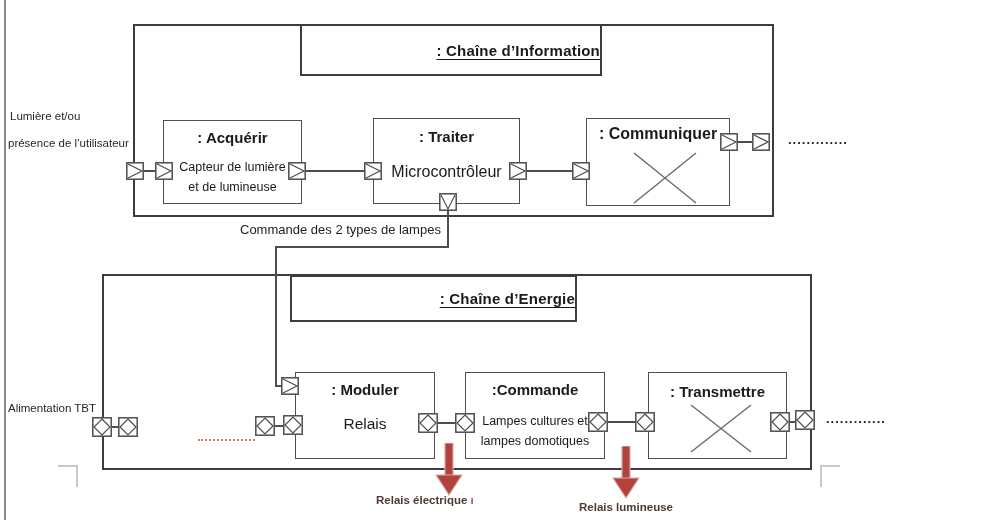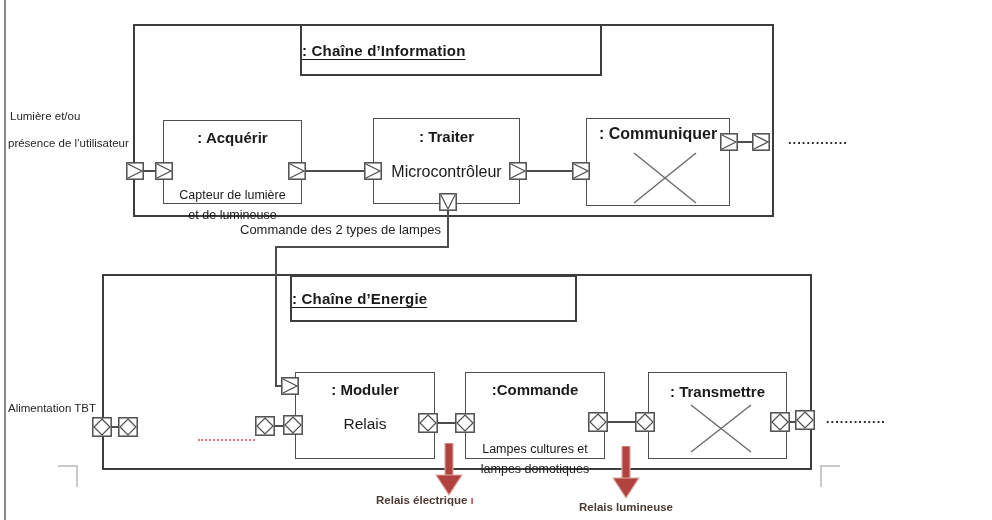--- a/index.html
+++ b/index.html
@@ -6,29 +6,29 @@
   #stage{position:relative;width:992px;height:520px;background:#fff;overflow:hidden;
          font-family:"Liberation Sans","DejaVu Sans",sans-serif;color:#1a1a1a;}
   .abs{position:absolute;}
   
   #page-edge{left:4px;top:0;width:2px;height:520px;background:#8a8a8a;}
   
   .chainbox{border:2px solid #3d3d3d;background:transparent;}
   #info-box{left:133px;top:24px;width:637px;height:189px;}
   #energy-box{left:102px;top:274px;width:706px;height:192px;}
   
-  .titlebox{border:2px solid #3d3d3d;background:#fff;display:flex;align-items:center;justify-content:flex-start;z-index:3;}
+  .titlebox{border:2px solid #3d3d3d;background:#fff;display:flex;align-items:center;justify-content:flex-end;z-index:3;}
   #info-title{left:300px;top:24px;width:298px;height:48px;}
   #energy-title{left:290px;top:275px;width:283px;height:43px;}
   .chain-title{font-size:15px;font-weight:bold;text-decoration:underline;text-underline-offset:3px;letter-spacing:.2px;}
   
   .block{border:1.6px solid #4f4f4f;background:#fff;z-index:2;text-decoration:underline;}
   .block span{position:absolute;left:0;right:0;text-align:center;}
   .btitle{font-weight:bold;font-size:15px;}
-  .bbody{font-size:12.5px;margin-top:28px;}
+  .bbody{font-size:12.5px;}
   .bbig{font-size:16px;}
   #b-acq{left:163px;top:120px;width:137px;height:82px;}
   #b-tra{left:373px;top:118px;width:145px;height:84px;}
   #b-com{left:586px;top:118px;width:142px;height:86px;}
   #b-ali{left:130px;top:370px;width:138px;height:87px;}
   #b-mod{left:295px;top:372px;width:138px;height:85px;}
   #b-con{left:465px;top:372px;width:138px;height:85px;}
   #b-trn{left:648px;top:372px;width:137px;height:85px;}
   
   .ln{position:absolute;background:#4d4d4d;z-index:1;}

